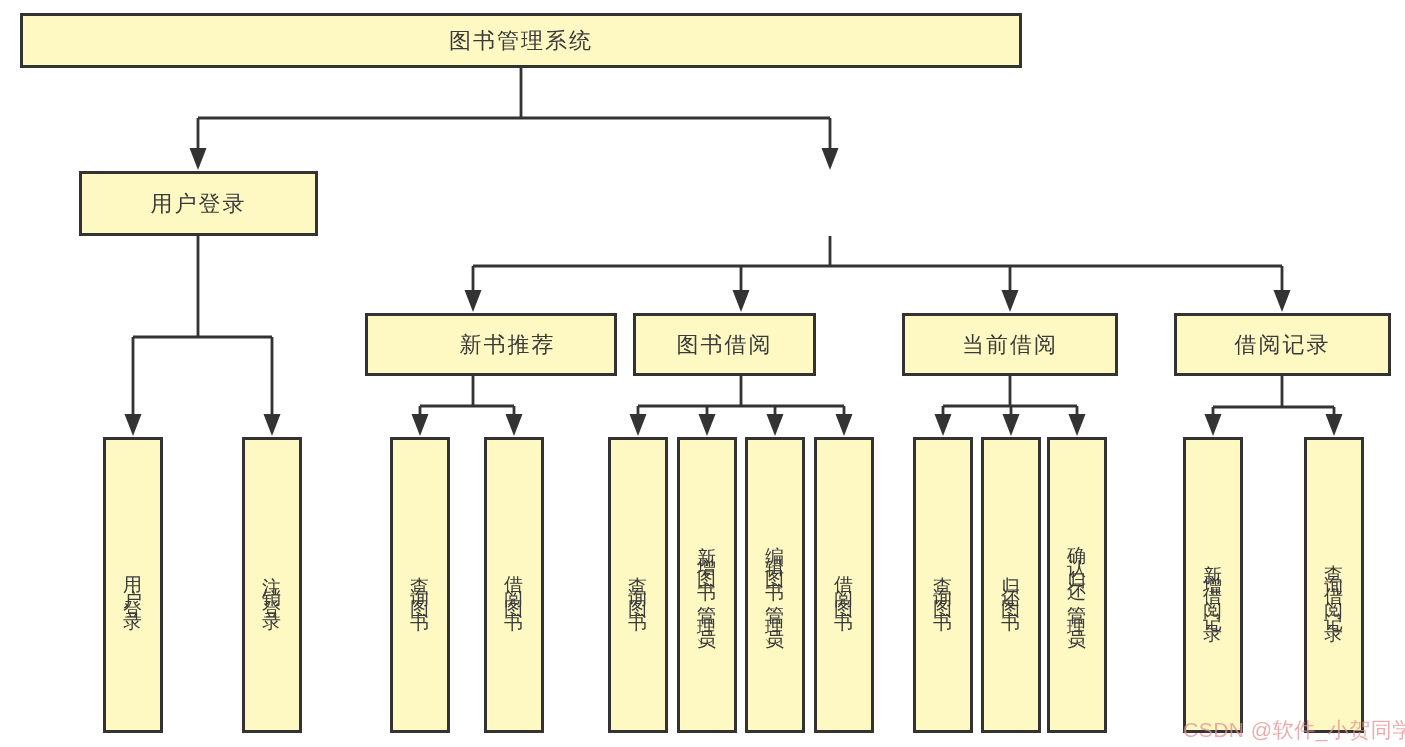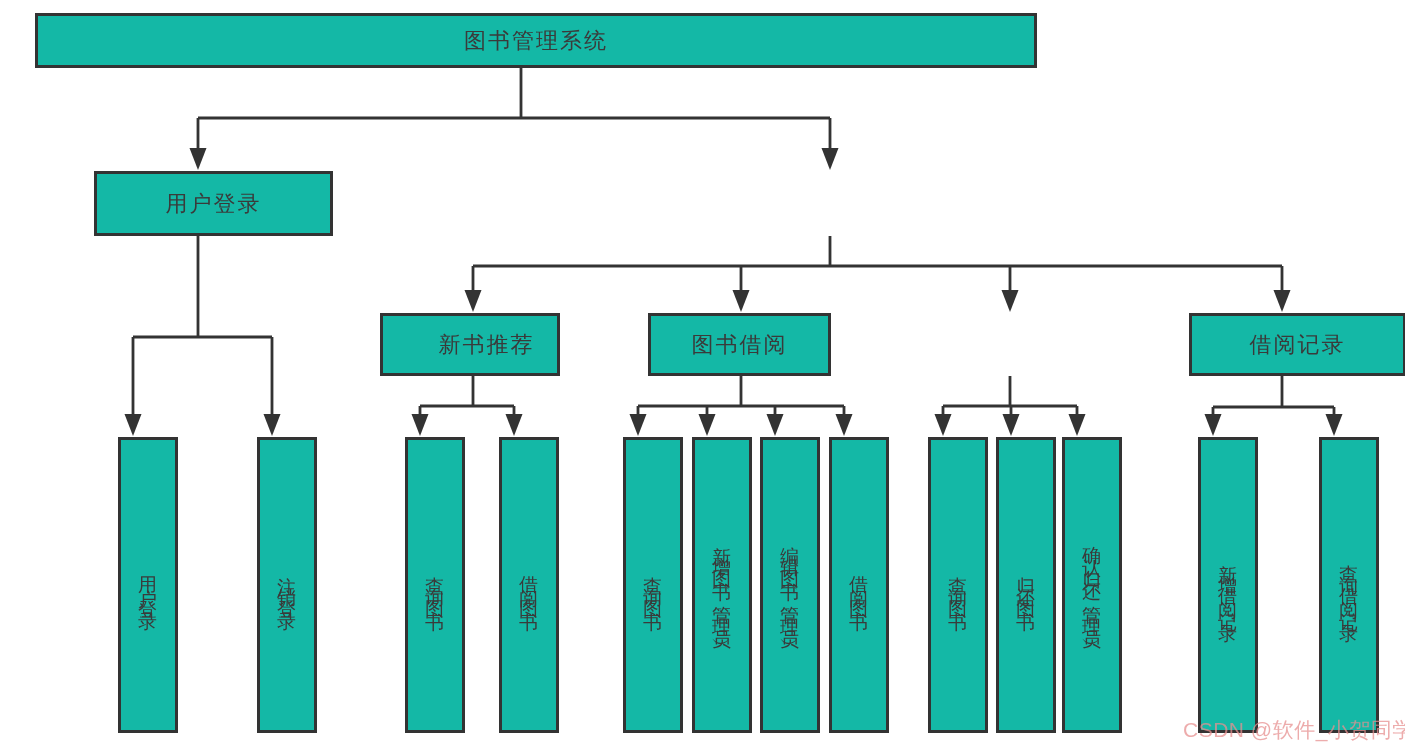--- a/index.html
+++ b/index.html
@@ -3,25 +3,24 @@
 <meta charset="utf-8">
 <style>
   html,body{margin:0;padding:0;background:#fff;}
   .canvas{
     position:relative;width:1405px;height:747px;background:#fff;overflow:hidden;
     font-family:"Liberation Sans","DejaVu Sans",sans-serif;
     color:var(--text,#3a3a3a);
   }
   svg.wires{position:absolute;left:0;top:0;z-index:1;}
   .box{
-    position:absolute;box-sizing:border-box;background:#14b8a6;
+    position:absolute;box-sizing:border-box;background:#fef9c3;
     border:3px solid var(--line,#333);
     display:flex;align-items:center;justify-content:center;
     z-index:2;
-    margin-left:15px;
   }
   .h{font-size:22px;letter-spacing:2px;}
   .root{font-size:22px;}
   .v{
     writing-mode:vertical-rl;text-orientation:mixed;
     font-size:19px;letter-spacing:12px;line-height:1;
   }
   .watermark{
     position:absolute;left:1183px;top:716px;z-index:5;
     font-size:21px;letter-spacing:0.5px;white-space:nowrap;
@@ -94,22 +93,23 @@
     <g fill="#333" stroke="none">
       <polygon points="1204.5,414 1221.5,414 1213,436"></polygon>
       <polygon points="1325.5,414 1342.5,414 1334,436"></polygon>
     </g>
   </svg>
 
   <div class="box h root" style="left:20px;top:13px;width:1002px;height:55px;">图书管理系统</div>
 
   <div class="box h" style="left:79px;top:171px;width:239px;height:65px;">用户登录</div>
 
-  <div class="box h" style="left:365px;top:313px;width:180px;height:63px;padding-left:33px;">新书推荐</div>
+  <div class="box h" style="left:365px;top:313px;width:252px;height:63px;padding-left:33px;">新书推荐</div>
   <div class="box h" style="left:633px;top:313px;width:183px;height:63px;">图书借阅</div>
+  <div class="box h" style="left:902px;top:313px;width:216px;height:63px;">当前借阅</div>
   <div class="box h" style="left:1174px;top:313px;width:217px;height:63px;">借阅记录</div>
 
   <div class="box v" style="left:103px;top:437px;width:60px;height:296px;">用户登录</div>
   <div class="box v" style="left:242px;top:437px;width:60px;height:296px;">注销登录</div>
 
   <div class="box v" style="left:390px;top:437px;width:60px;height:296px;">查询图书</div>
   <div class="box v" style="left:484px;top:437px;width:60px;height:296px;">借阅图书</div>
 
   <div class="box v" style="left:608px;top:437px;width:60px;height:296px;">查询图书</div>
   <div class="box v" style="left:677px;top:437px;width:60px;height:296px;">新增图书（管理员）</div>

